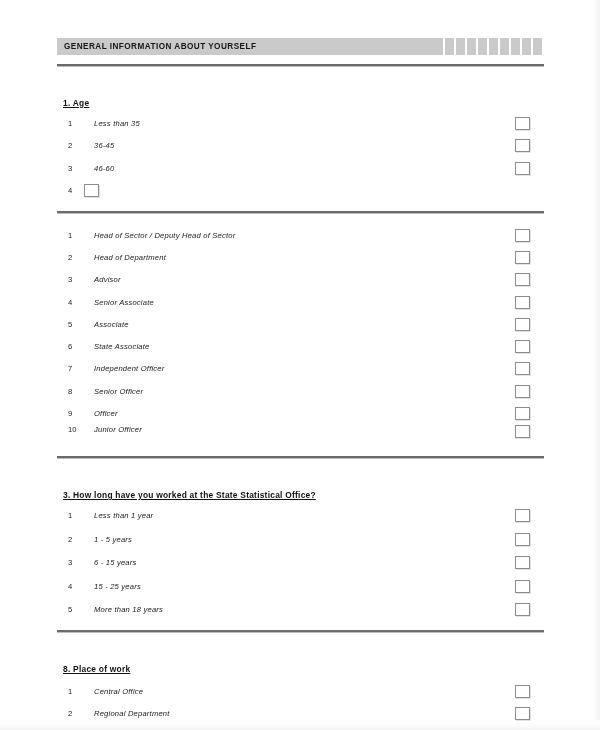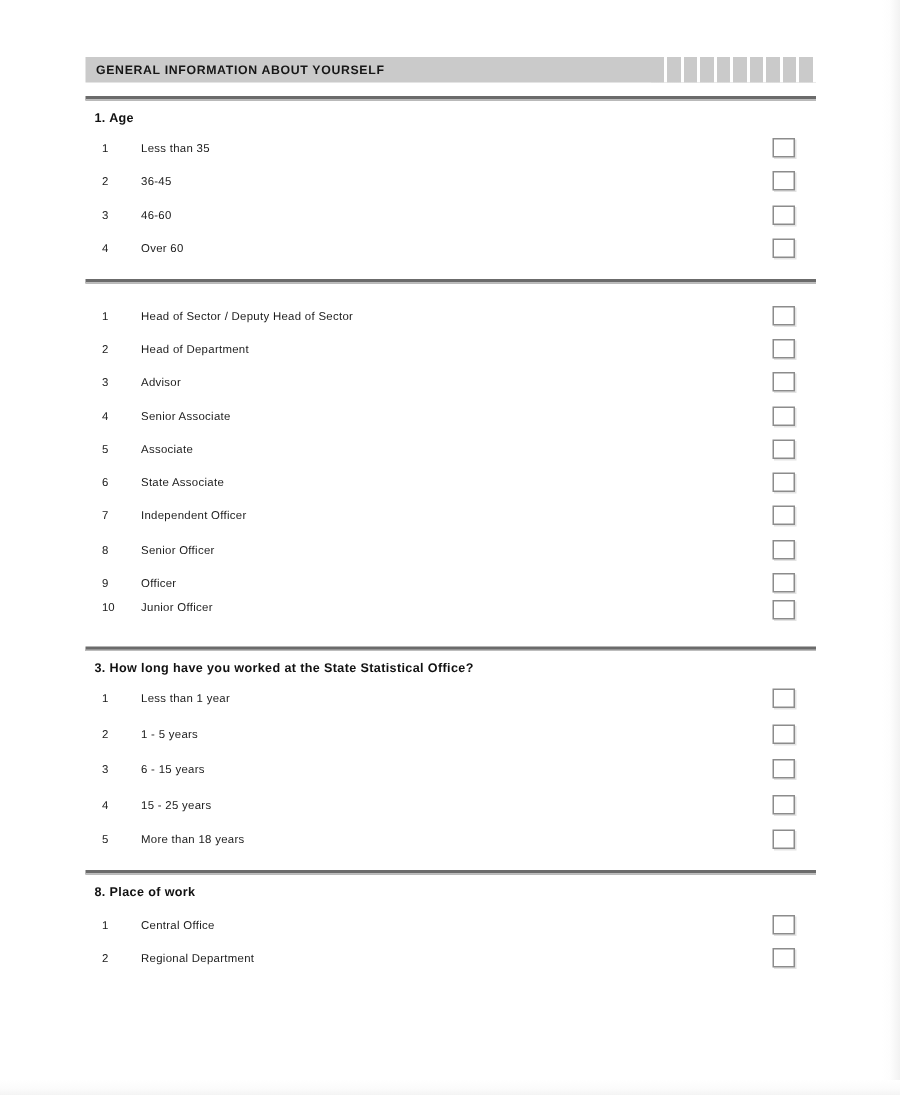--- a/index.html
+++ b/index.html
@@ -97,24 +97,25 @@
   }
   .rule-top    { margin-top: 9px;  }
   .rule-mid    { margin-top: 9px;  }
 
   
   .question-title {
     font-size: 8.4px;
     font-weight: bold;
     color: #111111;
     letter-spacing: 0.25px;
-    margin-top: 6px;
+    margin-top: 31px;
     margin-bottom: 2px;
     padding-left: 6px;
     white-space: nowrap;
+    text-decoration: underline;
   }
 
   .options { margin-top: 4px; }
 
   .option-row {
     position: relative;
     display: flex;
     align-items: center;
     min-height: 22px;
     width: 487px;
@@ -131,20 +132,21 @@
     word-break: break-all;
     white-space: pre-line;
   }
   .option-label {
     margin-left: 10px;
     font-size: 7.6px;
     color: #1a1a1a;
     letter-spacing: 0.2px;
     white-space: nowrap;
     flex: 1;
+    font-style: italic;
   }
 
   
   .checkbox {
     width: 15px;
     height: 13px;
     box-sizing: border-box;
     background: #ffffff;
     border: 1px solid #8c8c8c;
     box-shadow: 1px 1px 0 0 #e3e3e3;
@@ -194,21 +196,20 @@
         </div>
 
         <div class="option-row">
           <div class="option-num">3</div>
           <div class="option-label">46-60</div>
           <div class="checkbox"></div>
         </div>
 
         <div class="option-row">
           <div class="option-num">4</div>
-          <div class="option-label">Over 60</div>
           <div class="checkbox"></div>
         </div>
 
       </div>
     </div>
 
     <div class="rule rule-mid"></div>
 
     <div class="question q2">
       <div class="options">

